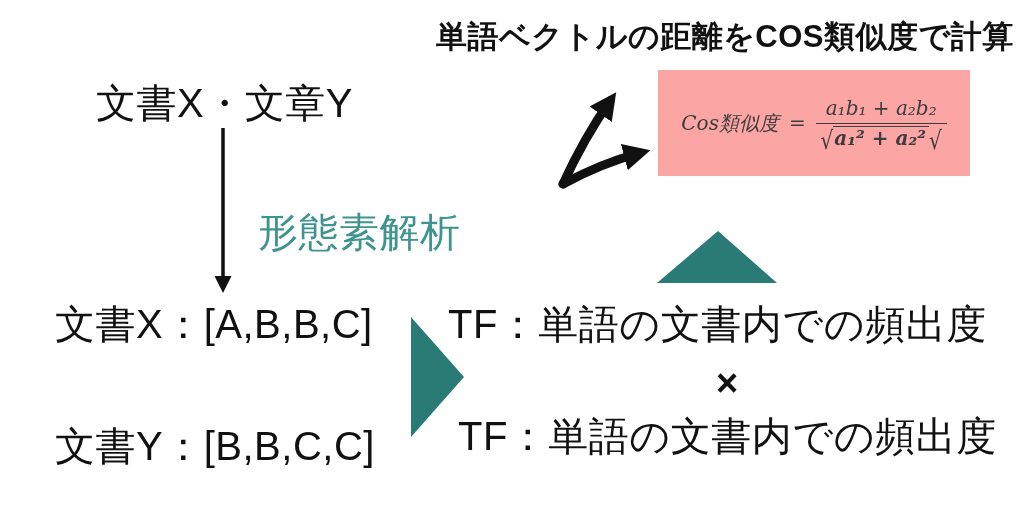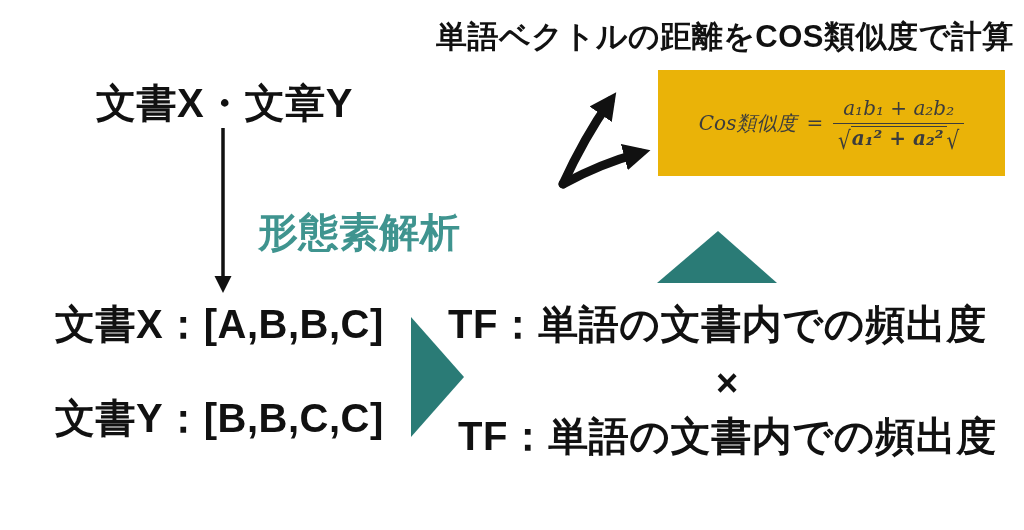--- a/index.html
+++ b/index.html
@@ -3,35 +3,35 @@
 <meta charset="utf-8">
 <style>
   html,body{margin:0;padding:0;}
   body{
     width:1024px;height:530px;position:relative;overflow:hidden;
     background:#ffffff;
     font-family:"Liberation Sans","DejaVu Sans",sans-serif;
     color:#111111;
   }
   .abs{position:absolute;white-space:nowrap;}
-  .big{font-size:40px;font-weight:700;letter-spacing:0.5px;}
+  .big{font-size:40px;font-weight:400;letter-spacing:0.5px;}
   .title-top{left:436px;top:16px;font-size:31px;font-weight:800;letter-spacing:0.5px;text-align:right;}
   .doc-xy{left:96px;top:76px;}
   .morph{left:258px;top:188px;color:#3F948F;margin-top:17px;}
   .doc-x{left:55px;top:297px;text-align:center;}
-  .doc-y{left:55px;top:391px;}
+  .doc-y{left:55px;top:419px;}
   .tf1{left:448px;top:297px;}
   .tf2{left:458px;top:409px;}
   .mult{left:716px;top:362px;font-size:38px;font-weight:800;}
   svg.overlay{position:absolute;left:0;top:0;width:1024px;height:530px;pointer-events:none;}
 
   
   .formula-box{
-    left:658px;top:70px;width:347px;height:106px;
-    background:#eab308;
+    left:658px;top:70px;width:312px;height:106px;
+    background:#fca5a5;
     display:flex;align-items:center;justify-content:center;
     font-family:"DejaVu Serif","Liberation Serif",serif;
     font-style:italic;color:#3C3C3C;font-size:20px;
   }
   .formula-box .gap{display:inline-block;width:10px;}
   .frac{display:inline-block;text-align:center;vertical-align:middle;line-height:1.15;}
   .frac .num{display:block;border-bottom:1.4px solid #3C3C3C;padding:0 10px 3px 10px;}
   .frac .den{display:flex;justify-content:center;align-items:flex-start;padding-top:2px;}
   .rad{display:inline-flex;align-items:flex-start;}
   .sqrt{font-style:italic;transform:scaleY(1.25);transform-origin:top;display:inline-block;}

